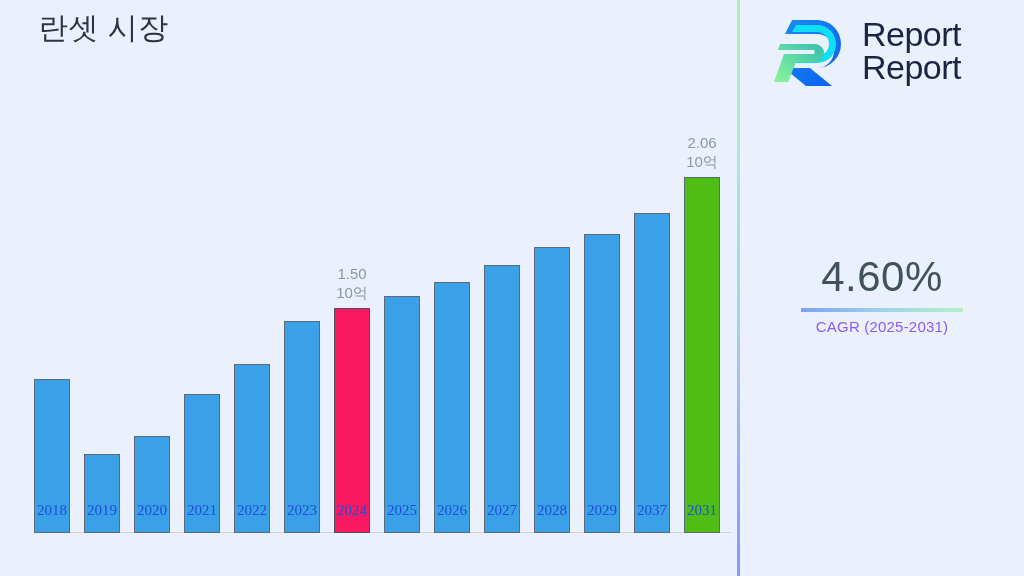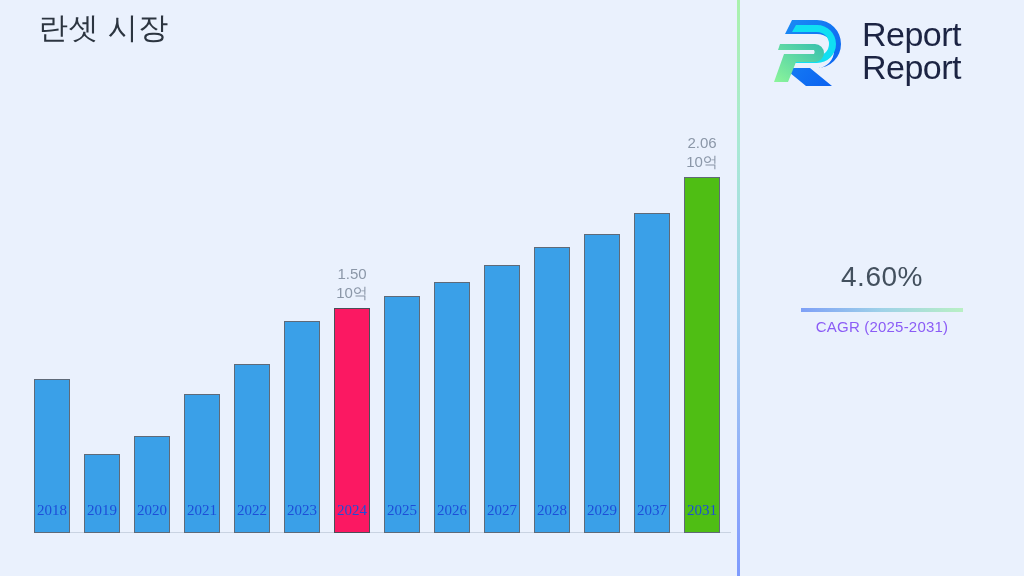--- a/index.html
+++ b/index.html
@@ -152,21 +152,21 @@
 
   #cagr-block {
     position: absolute;
     left: 0;
     top: 252px;
     width: 284px;
     text-align: center;
   }
 
   #cagr-value {
-    font-size: 28px;
+    font-size: 42px;
     font-weight: 400;
     color: #43505e;
     line-height: 50px;
     letter-spacing: 0.5px;
   }
 
   #cagr-rule {
     margin: 6px auto 6px auto;
     width: 162px;
     height: 4px;

